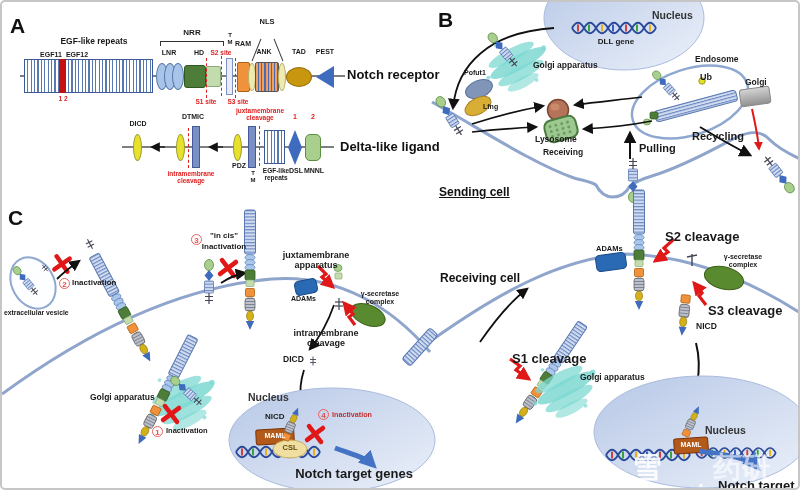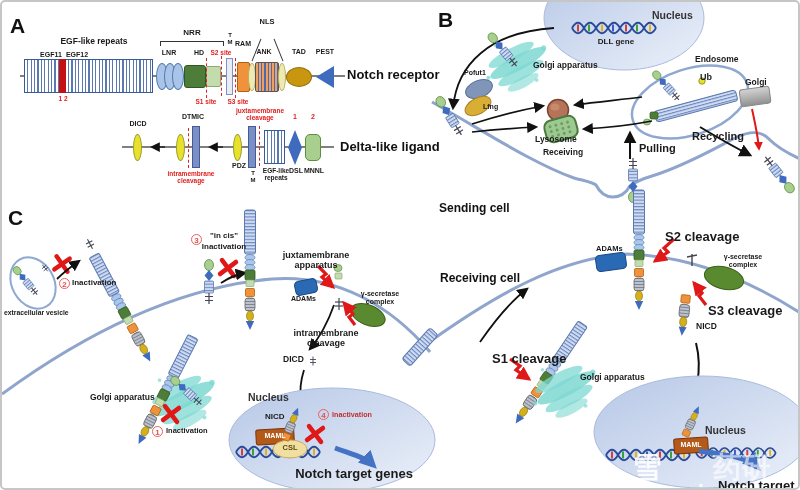--- a/index.html
+++ b/index.html
@@ -345,29 +345,29 @@
 <div class="lab org" style="left:531px;top:59px;">Golgi apparatus</div>
 <div class="lab tiny" style="left:462px;top:67px;">Pofut1</div>
 <div class="lab tiny" style="left:481px;top:101px;">Lfng</div>
 <div class="lab org" style="left:533px;top:86px;margin-top:47px;">Lysosome</div>
 <div class="lab org" style="left:693px;top:53px;">Endosome</div>
 <div class="lab w9" style="left:698px;top:70px;">Ub</div>
 <div class="lab org" style="left:743px;top:76px;">Golgi</div>
 <div class="lab cx org" style="left:561px;top:146px;">Receiving</div>
 <div class="lab w11" style="left:637px;top:140px;">Pulling</div>
 <div class="lab w11" style="left:670px;top:128px;padding-left:20px;">Recycling</div>
-<div class="lab area" style="left:437px;top:200px;">Sending cell</div>
+<div class="lab area" style="left:437px;top:184px;text-decoration:underline;">Sending cell</div>
 <div class="lab area" style="left:438px;top:270px;">Receiving cell</div>
 <div class="lab w75" style="left:594px;top:243px;">ADAMs</div>
 <div class="lab w95" style="left:663px;top:228px;">S2 cleavage</div>
 <div class="lab cx tiny pre" style="left:741px;top:251px;">γ-secretase
 complex</div>
 <div class="lab w95" style="left:706px;top:302px;">S3 cleavage</div>
 <div class="lab w85" style="left:694px;top:320px;">NICD</div>
-<div class="lab w95" style="left:490px;top:350px;">S1 cleavage</div>
+<div class="lab w95" style="left:510px;top:350px;">S1 cleavage</div>
 <div class="lab org" style="left:578px;top:371px;">Golgi apparatus</div>
 <div class="lab nuc" style="left:703px;top:423px;">Nucleus</div>
 <div class="lab cx mamltxt" style="left:689px;top:439px;z-index:2;">MAML</div>
 <div class="lab w95" style="left:716px;top:477px;">Notch target genes</div>
 
 <div class="lab tiny" style="left:2px;top:307px;font-size:6.8px;">extracellular vesicle</div>
 <span class="cnum" style="left:57px;top:276px;">2</span>
 <div class="lab w8" style="left:70px;top:277px;">Inactivation</div>
 <span class="cnum" style="left:189px;top:232px;">3</span>
 <div class="lab cx w8" style="left:222px;top:230px;">"in cis"</div>

